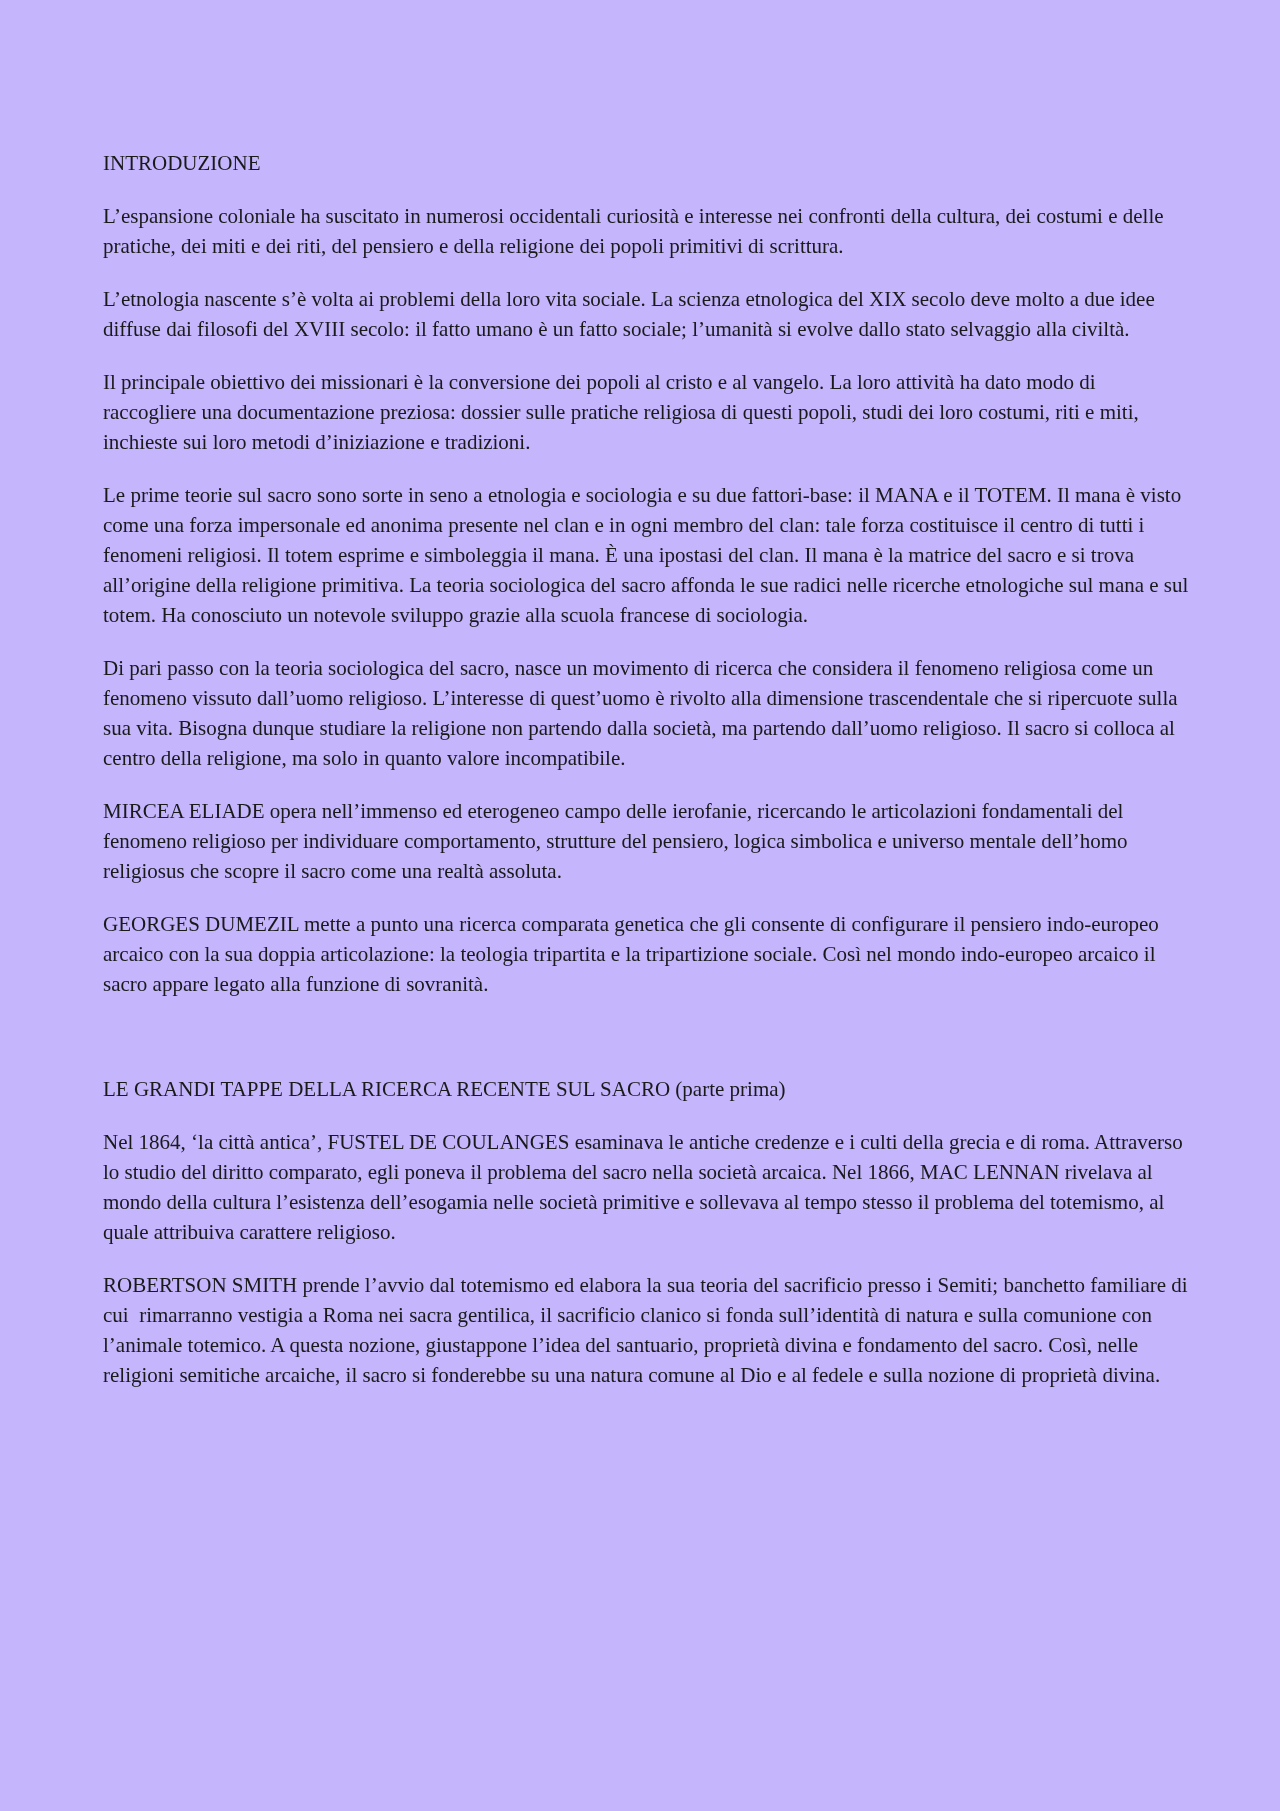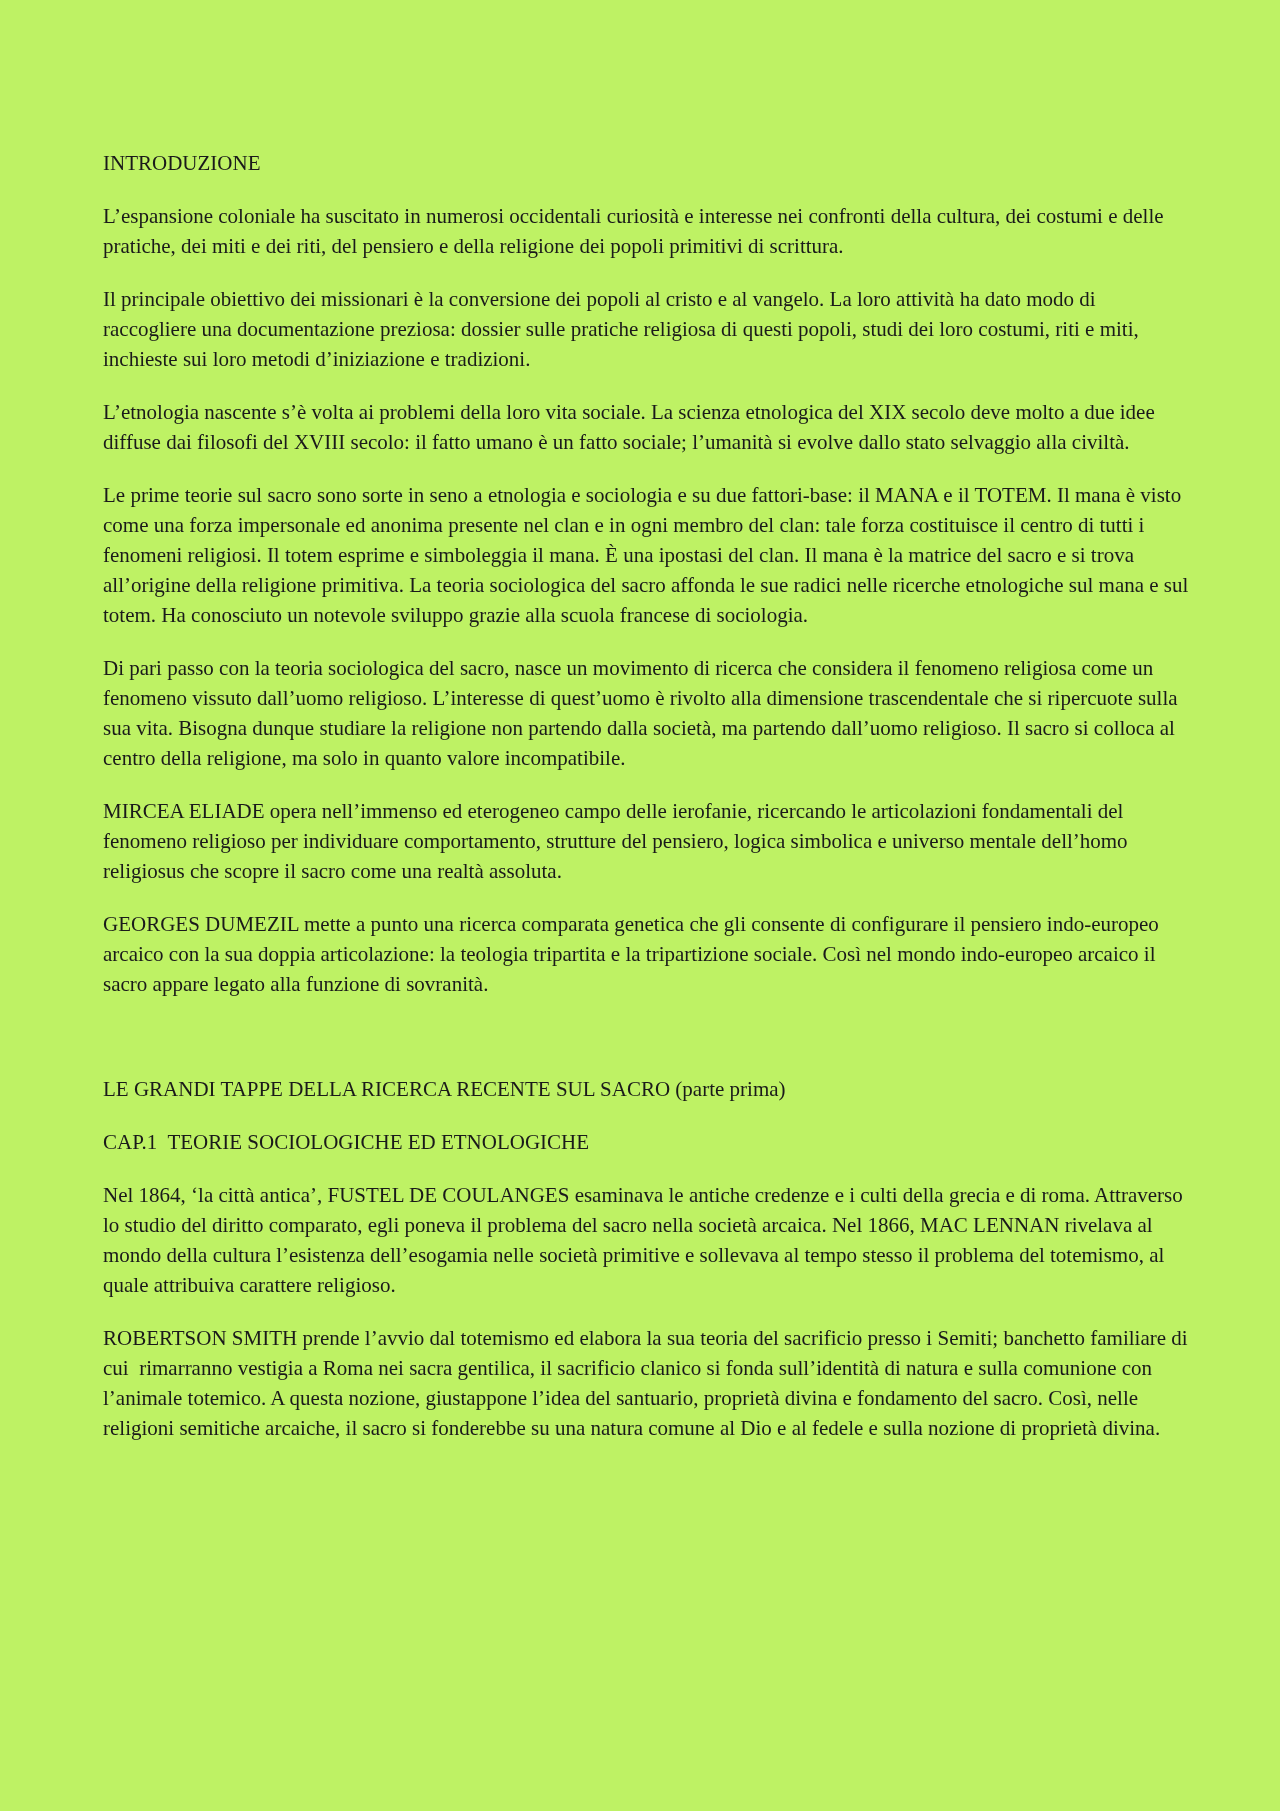--- a/index.html
+++ b/index.html
@@ -11,21 +11,21 @@
     width: 1280px;
     min-height: 1811px;
     font-family: "Liberation Serif", "DejaVu Serif", serif;
     color: #1a1a1a;
   }
   .doc-page {
     box-sizing: border-box;
     width: 1280px;
     min-height: 1811px;
     padding: 148px 89px 60px 103px;
-    background: #bef264;
+    background: #c4b5fd;
   }
   .doc-body {
     width: 1088px;
     font-size: 21px;
     line-height: 30px;
   }
   .doc-body p,
   .doc-body h1,
   .doc-body h2,
   .doc-body h3 {
@@ -43,28 +43,27 @@
 </style>
 </head>
 <body>
 
 <div class="doc-page">
   <div class="doc-body">
 
     <h1>INTRODUZIONE</h1>
 
     <p>L’espansione coloniale ha suscitato in numerosi occidentali curiosità e interesse nei confronti della cultura, dei costumi e delle pratiche, dei miti e dei riti, del pensiero e della religione dei popoli primitivi di scrittura.</p>
+    <p>L’etnologia nascente s’è volta ai problemi della loro vita sociale. La scienza etnologica del XIX secolo deve molto a due idee diffuse dai filosofi del XVIII secolo: il fatto umano è un fatto sociale; l’umanità si evolve dallo stato selvaggio alla civiltà.</p>
     <p>Il principale obiettivo dei missionari è la conversione dei popoli al cristo e al vangelo. La loro attività ha dato modo di raccogliere una documentazione preziosa: dossier sulle pratiche religiosa di questi popoli, studi dei loro costumi, riti e miti, inchieste sui loro metodi d’iniziazione e tradizioni.</p>
-    <p>L’etnologia nascente s’è volta ai problemi della loro vita sociale. La scienza etnologica del XIX secolo deve molto a due idee diffuse dai filosofi del XVIII secolo: il fatto umano è un fatto sociale; l’umanità si evolve dallo stato selvaggio alla civiltà.</p>
     <p>Le prime teorie sul sacro sono sorte in seno a etnologia e sociologia e su due fattori-base: il MANA e il TOTEM. Il mana è visto come una forza impersonale ed anonima presente nel clan e in ogni membro del clan: tale forza costituisce il centro di tutti i fenomeni religiosi. Il totem esprime e simboleggia il mana. È una ipostasi del clan. Il mana è la matrice del sacro e si trova all’origine della religione primitiva. La teoria sociologica del sacro affonda le sue radici nelle ricerche etnologiche sul mana e sul totem. Ha conosciuto un notevole sviluppo grazie alla scuola francese di sociologia.</p>
     <p>Di pari passo con la teoria sociologica del sacro, nasce un movimento di ricerca che considera il fenomeno religiosa come un fenomeno vissuto dall’uomo religioso. L’interesse di quest’uomo è rivolto alla dimensione trascendentale che si ripercuote sulla sua vita. Bisogna dunque studiare la religione non partendo dalla società, ma partendo dall’uomo religioso. Il sacro si colloca al centro della religione, ma solo in quanto valore incompatibile.</p>
     <p>MIRCEA ELIADE opera nell’immenso ed eterogeneo campo delle ierofanie, ricercando le articolazioni fondamentali del fenomeno religioso per individuare comportamento, strutture del pensiero, logica simbolica e universo mentale dell’homo religiosus che scopre il sacro come una realtà assoluta.</p>
     <p>GEORGES DUMEZIL mette a punto una ricerca comparata genetica che gli consente di configurare il pensiero indo-europeo arcaico con la sua doppia articolazione: la teologia tripartita e la tripartizione sociale. Così nel mondo indo-europeo arcaico il sacro appare legato alla funzione di sovranità.</p>
 
     <h2 class="section-heading">LE GRANDI TAPPE DELLA RICERCA RECENTE SUL SACRO (parte prima)</h2>
 
-    <h3>CAP.1  TEORIE SOCIOLOGICHE ED ETNOLOGICHE</h3>
 
     <p>Nel 1864, ‘la città antica’, FUSTEL DE COULANGES esaminava le antiche credenze e i culti della grecia e di roma. Attraverso lo studio del diritto comparato, egli poneva il problema del sacro nella società arcaica. Nel 1866, MAC LENNAN rivelava al mondo della cultura l’esistenza dell’esogamia nelle società primitive e sollevava al tempo stesso il problema del totemismo, al quale attribuiva carattere religioso.</p>
     <p>ROBERTSON SMITH prende l’avvio dal totemismo ed elabora la sua teoria del sacrificio presso i Semiti; banchetto familiare di cui  rimarranno vestigia a Roma nei sacra gentilica, il sacrificio clanico si fonda sull’identità di natura e sulla comunione con l’animale totemico. A questa nozione, giustappone l’idea del santuario, proprietà divina e fondamento del sacro. Così, nelle religioni semitiche arcaiche, il sacro si fonderebbe su una natura comune al Dio e al fedele e sulla nozione di proprietà divina.</p>
 
   </div>
 </div>
 
 </body></html>

